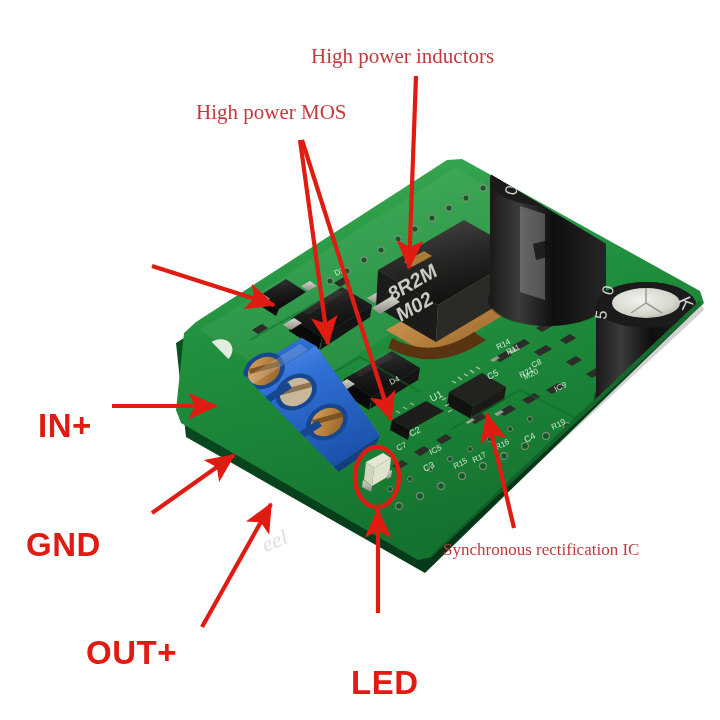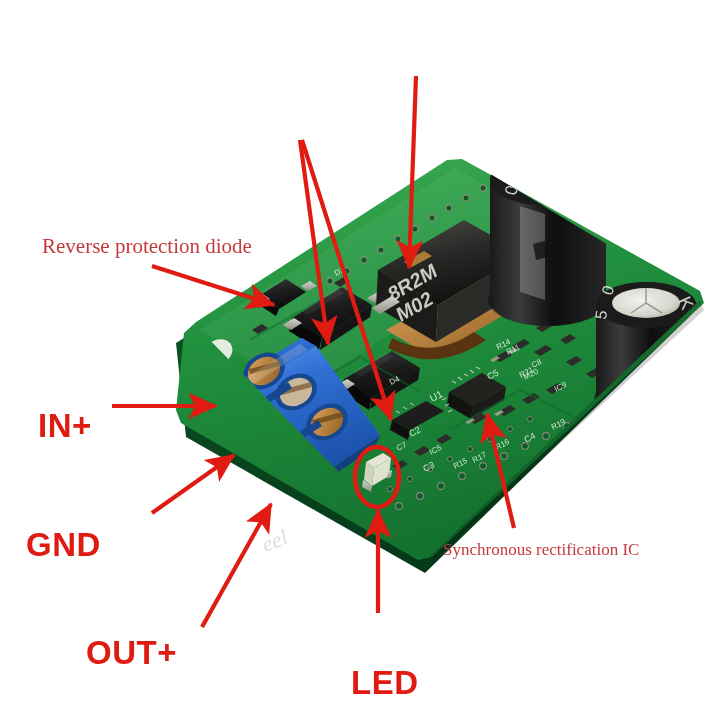--- a/index.html
+++ b/index.html
@@ -389,23 +389,24 @@
       <line x1="112" y1="406" x2="216" y2="406"></line>
       <line x1="152" y1="513" x2="234" y2="455"></line>
       <line x1="202" y1="627" x2="271" y2="504"></line>
       <line x1="378" y1="613" x2="378" y2="510"></line>
       <line x1="514" y1="528" x2="487" y2="414"></line>
     </g>
 
     <ellipse cx="377" cy="477" rx="22" ry="30" fill="none" stroke="#e01b12" stroke-width="4.5"></ellipse>
   </svg>
 
-
-
-  <div class="label serif" style="left:42px;top:236px;font-size:21px;color:#c4393b;">Reverse protection diode</div>
+  <div class="label serif" style="left:311px;top:46px;font-size:21px;color:#c4393b;">High power inductors</div>
+
+  <div class="label serif" style="left:196px;top:102px;font-size:21px;color:#c4393b;">High power MOS</div>
+
 
   <div class="label sans" style="left:38px;top:409px;font-size:33px;color:#e01b12;">IN+</div>
 
   <div class="label sans" style="left:26px;top:528px;font-size:33px;color:#e01b12;">GND</div>
 
   <div class="label sans" style="left:86px;top:636px;font-size:33px;color:#e01b12;">OUT+</div>
 
   <div class="label sans" style="left:351px;top:618px;font-size:33px;color:#e01b12;margin-top:48px;">LED</div>
 
   <div class="label serif" style="left:443px;top:541px;font-size:17px;color:#c4393b;">Synchronous rectification IC</div>

